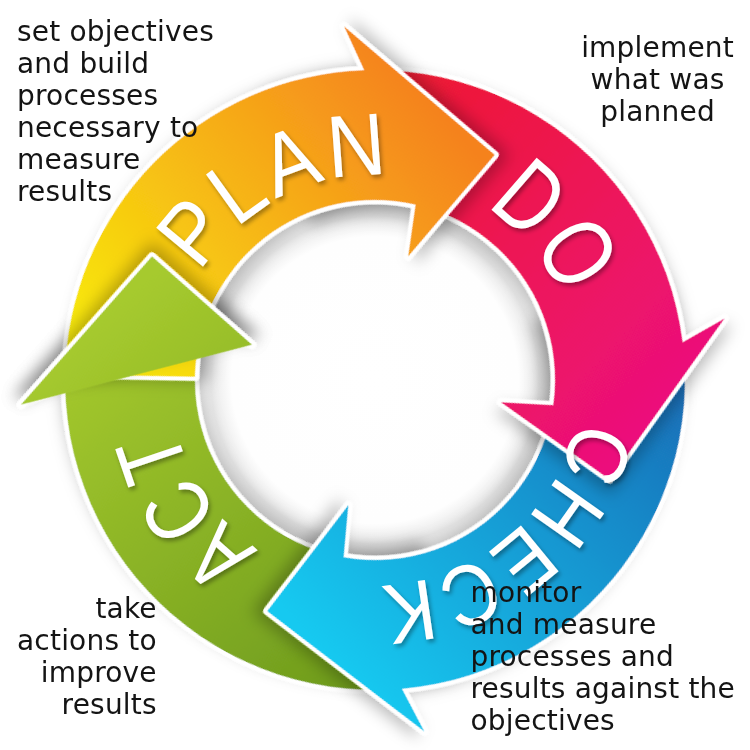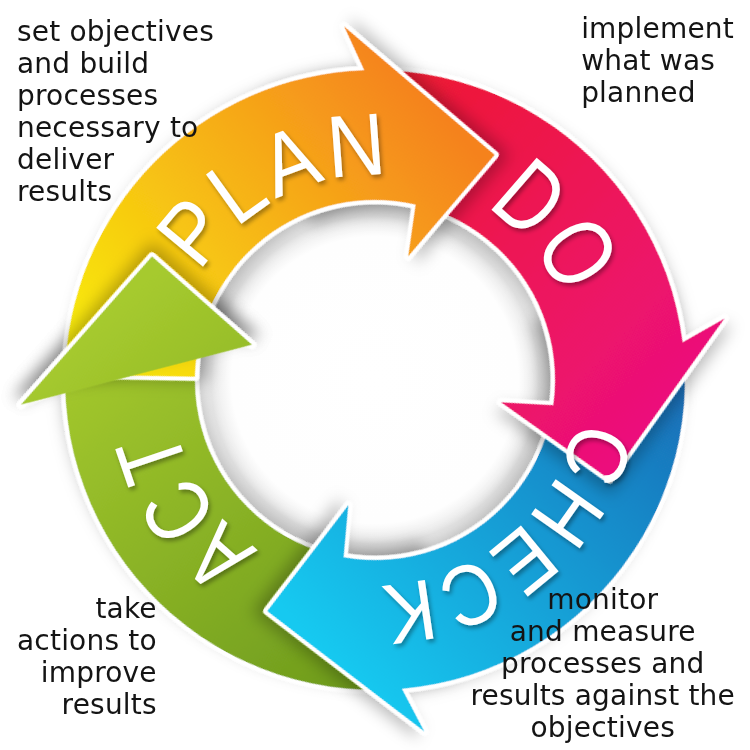--- a/index.html
+++ b/index.html
@@ -14,22 +14,22 @@
   }
   .lbl{
     fill:#ffffff;text-anchor:middle;
     font-family:"Liberation Sans","DejaVu Sans",sans-serif;
   }
   .ann{
     position:absolute;font-size:28px;line-height:32px;color:#141414;
     white-space:pre-line;letter-spacing:0.2px;
   }
   .ann.tl{left:17px;top:16px;text-align:left}
-  .ann.tr{right:16px;top:13px;text-align:left}
-  .ann.br{right:15px;bottom:6px;text-align:center}
+  .ann.tr{right:16px;top:32px;text-align:center}
+  .ann.br{right:15px;bottom:13px;text-align:left}
   .ann.bl{left:17px;bottom:29px;text-align:right}
 </style>
 </head>
 <body>
 
 <svg class="cycle" width="750" height="750" viewBox="0 0 750 750">
   <defs>
     <filter id="soft" x="-40%" y="-40%" width="180%" height="180%">
       <feDropShadow dx="4" dy="8" stdDeviation="8" flood-color="#000000" flood-opacity="0.28"></feDropShadow>
     </filter>
@@ -106,21 +106,21 @@
         <textPath href="#labelCircle" startOffset="90.6%" textLength="155" lengthAdjust="spacingAndGlyphs">ACT</textPath>
       </text>
     </g>
   </g>
 </svg>
 
 <div class="ann tl">set objectives
 and build
 processes
 necessary to
-deliver
+measure
 results</div>
 <div class="ann tr">implement
 what was
 planned</div>
 <div class="ann br">monitor
 and measure
 processes and
 results against the
 objectives</div>
 <div class="ann bl">take

